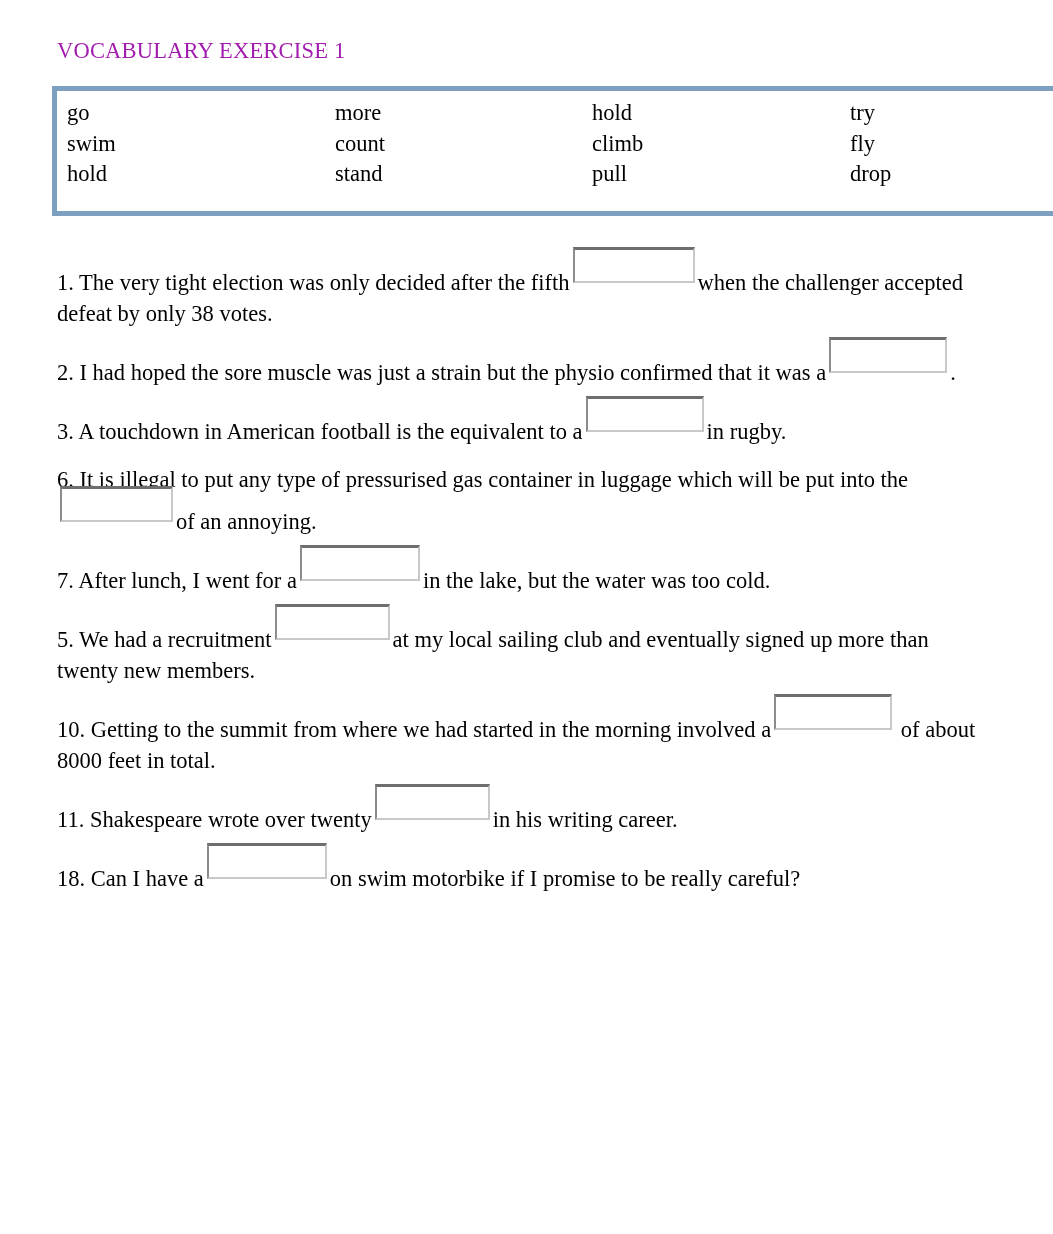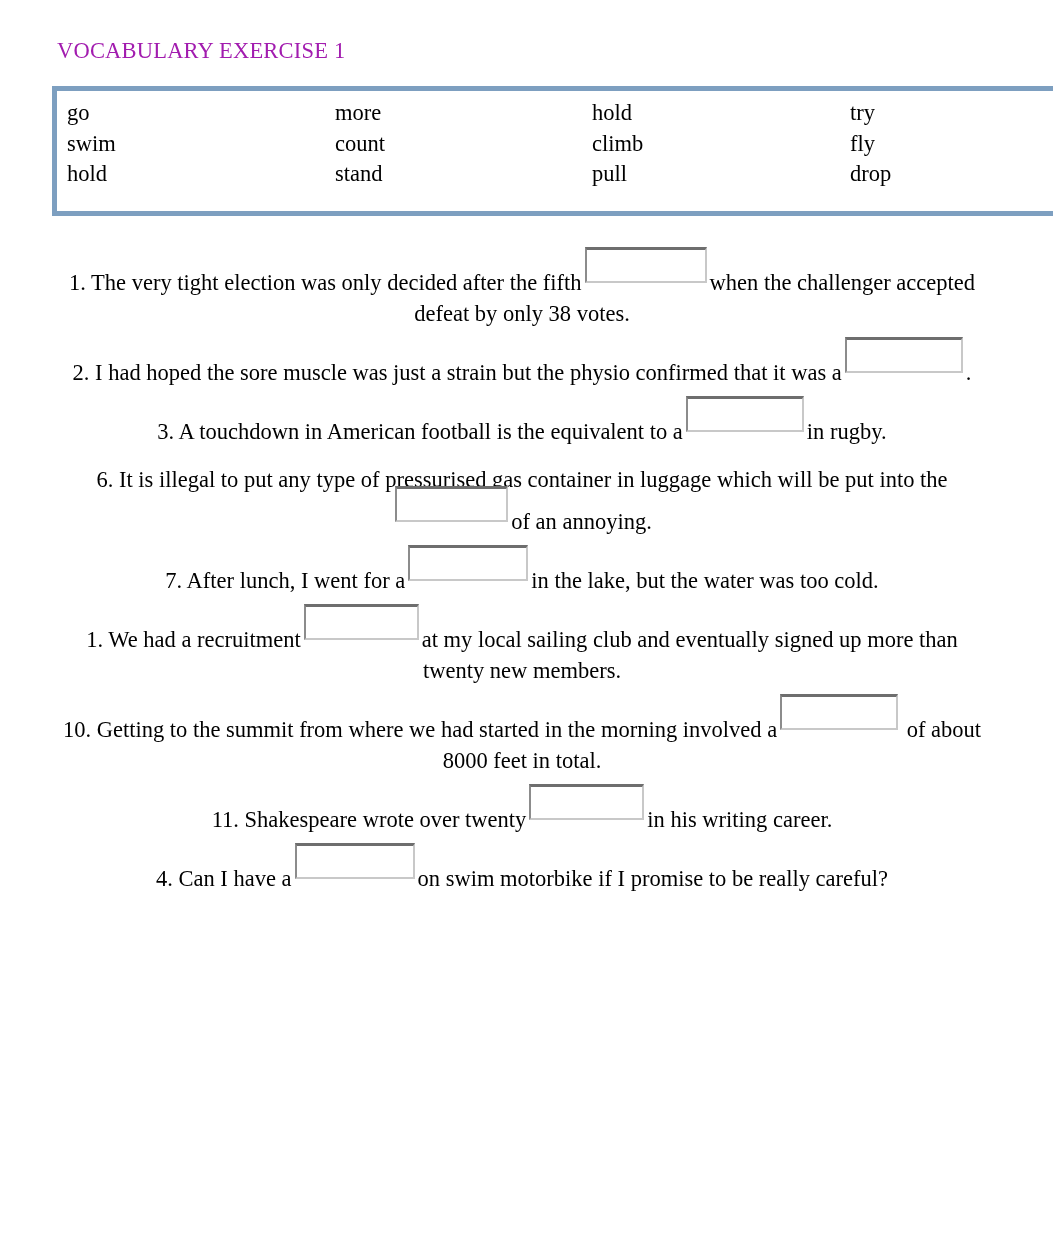--- a/index.html
+++ b/index.html
@@ -69,21 +69,21 @@
   .questions {
     position: absolute;
     left: 57px;
     top: 256px;
     width: 930px;
   }
   .q {
     font-size: 22.5px;
     line-height: 31px;
     margin-bottom: 17px;
-    text-align: center;
+    text-align: left;
   }
   .q .qtext { white-space: pre-wrap; }
 
   
   .blank {
     display: inline-block;
     vertical-align: -2px;
     box-sizing: border-box;
     height: 36px;
     background: #ffffff;
@@ -134,19 +134,19 @@
       </div>
     </div>
   </div>
 
   <div class="questions" id="questions">
       <div class="q"><span class="qtext">1. The very tight election was only decided after the fifth</span><span class="blank bw-122"></span><span class="qtext">when the challenger accepted defeat by only 38 votes.</span></div>
       <div class="q"><span class="qtext">2. I had hoped the sore muscle was just a strain but the physio confirmed that it was a</span><span class="blank bw-118"></span><span class="qtext">.</span></div>
       <div class="q"><span class="qtext">3. A touchdown in American football is the equivalent to a</span><span class="blank bw-118"></span><span class="qtext">in rugby.</span></div>
       <div class="q"><span class="qtext">6. It is illegal to put any type of pressurised gas container in luggage which will be put into the</span><span class="blank bw-113"></span><span class="qtext">of an annoying.</span></div>
       <div class="q"><span class="qtext">7. After lunch, I went for a</span><span class="blank bw-120"></span><span class="qtext">in the lake, but the water was too cold.</span></div>
-      <div class="q"><span class="qtext">1. We had a recruitment</span><span class="blank bw-115"></span><span class="qtext">at my local sailing club and eventually signed up more than twenty new members.</span></div>
+      <div class="q"><span class="qtext">5. We had a recruitment</span><span class="blank bw-115"></span><span class="qtext">at my local sailing club and eventually signed up more than twenty new members.</span></div>
       <div class="q"><span class="qtext">10. Getting to the summit from where we had started in the morning involved a</span><span class="blank bw-118"></span><span class="qtext"> of about 8000 feet in total.</span></div>
       <div class="q"><span class="qtext">11. Shakespeare wrote over twenty</span><span class="blank bw-115"></span><span class="qtext">in his writing career.</span></div>
-      <div class="q"><span class="qtext">4. Can I have a</span><span class="blank bw-120"></span><span class="qtext">on swim motorbike if I promise to be really careful?</span></div>
+      <div class="q"><span class="qtext">18. Can I have a</span><span class="blank bw-120"></span><span class="qtext">on swim motorbike if I promise to be really careful?</span></div>
     </div>
 
 </div>
 
 </body></html>

